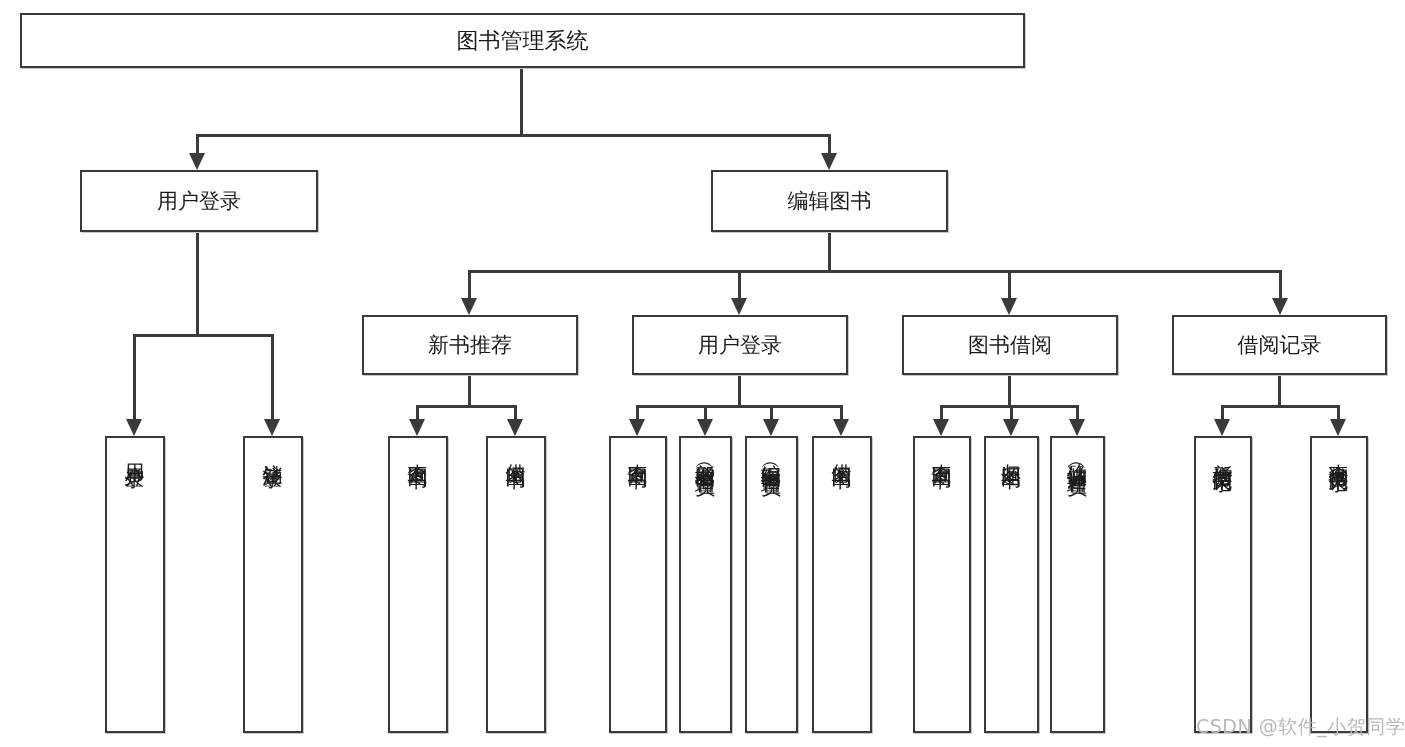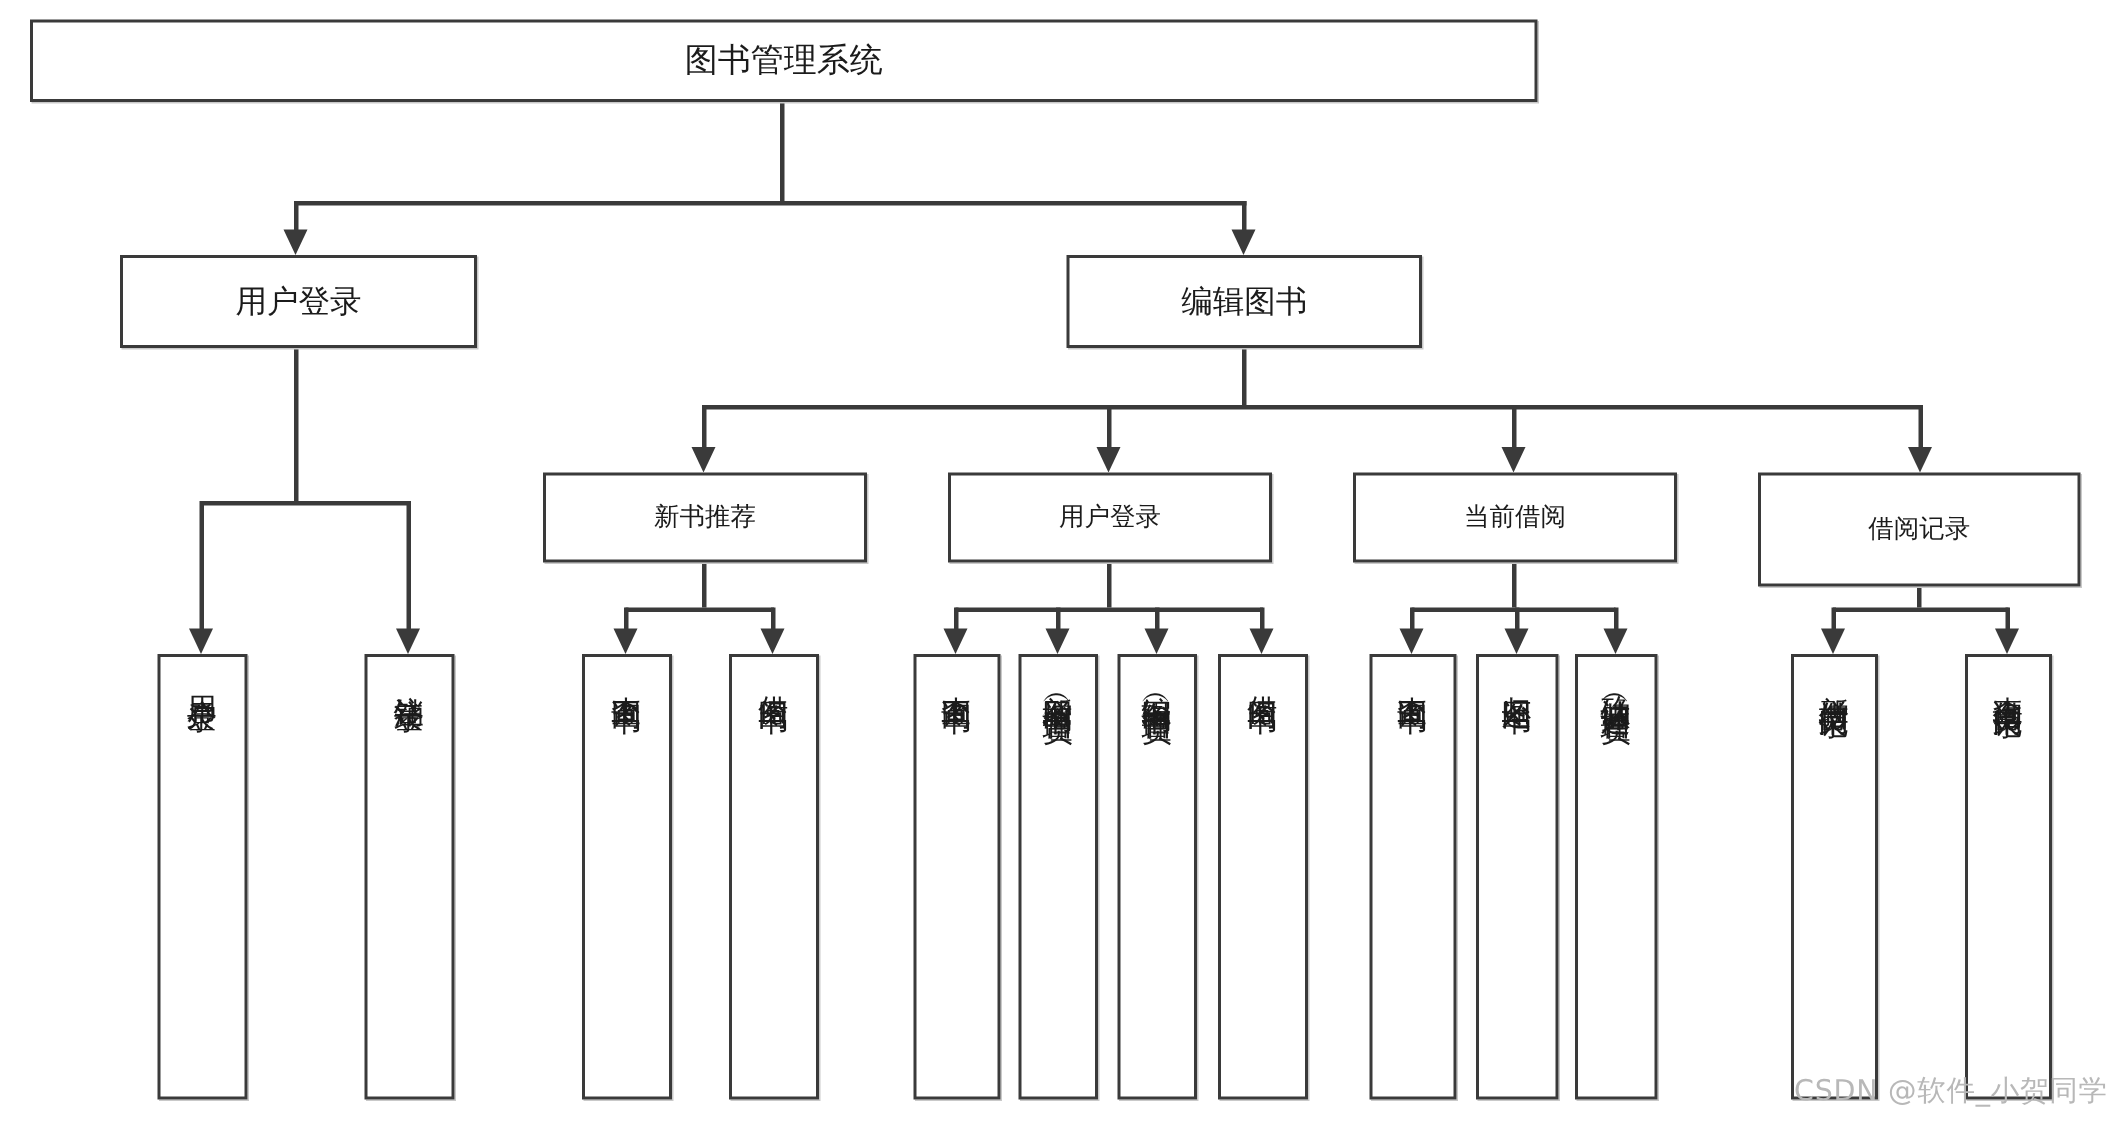--- a/index.html
+++ b/index.html
@@ -33,21 +33,21 @@
     line-height: 1.18;
     text-align: center;
   }
   .node.root {
     font-size: 22px;
   }
   .node.level2 {
     font-size: 21px;
   }
   .node.level3 {
-    font-size: 17px;
+    font-size: 21px;
   }
   
   .node.leaf {
     font-size: 20px;
     align-items: flex-start;
     justify-content: center;
     padding-top: 10px;
   }
   .node.leaf .vtext {
     writing-mode: vertical-rl;
@@ -149,23 +149,23 @@
       <div class="node level2" style="left: 711px; top: 170px; width: 237px; height: 62px;">
         <span>编辑图书</span>
       </div>
       <div class="node level3" style="left: 362px; top: 315px; width: 216px; height: 60px;">
         <span>新书推荐</span>
       </div>
       <div class="node level3" style="left: 632px; top: 315px; width: 216px; height: 60px;">
         <span>用户登录</span>
       </div>
       <div class="node level3" style="left: 902px; top: 315px; width: 216px; height: 60px;">
-        <span>当前借阅</span>
-      </div>
-      <div class="node level3" style="left: 1172px; top: 315px; width: 215px; height: 76px;">
+        <span>图书借阅</span>
+      </div>
+      <div class="node level3" style="left: 1172px; top: 315px; width: 215px; height: 60px;">
         <span>借阅记录</span>
       </div>
       <div class="node leaf" style="left: 105px; top: 436px; width: 60px; height: 297px;">
         <span class="vtext">用户登录</span>
       </div>
       <div class="node leaf" style="left: 243px; top: 436px; width: 60px; height: 297px;">
         <span class="vtext">注销登录</span>
       </div>
       <div class="node leaf" style="left: 388px; top: 436px; width: 60px; height: 297px;">
         <span class="vtext">查询图书</span>

